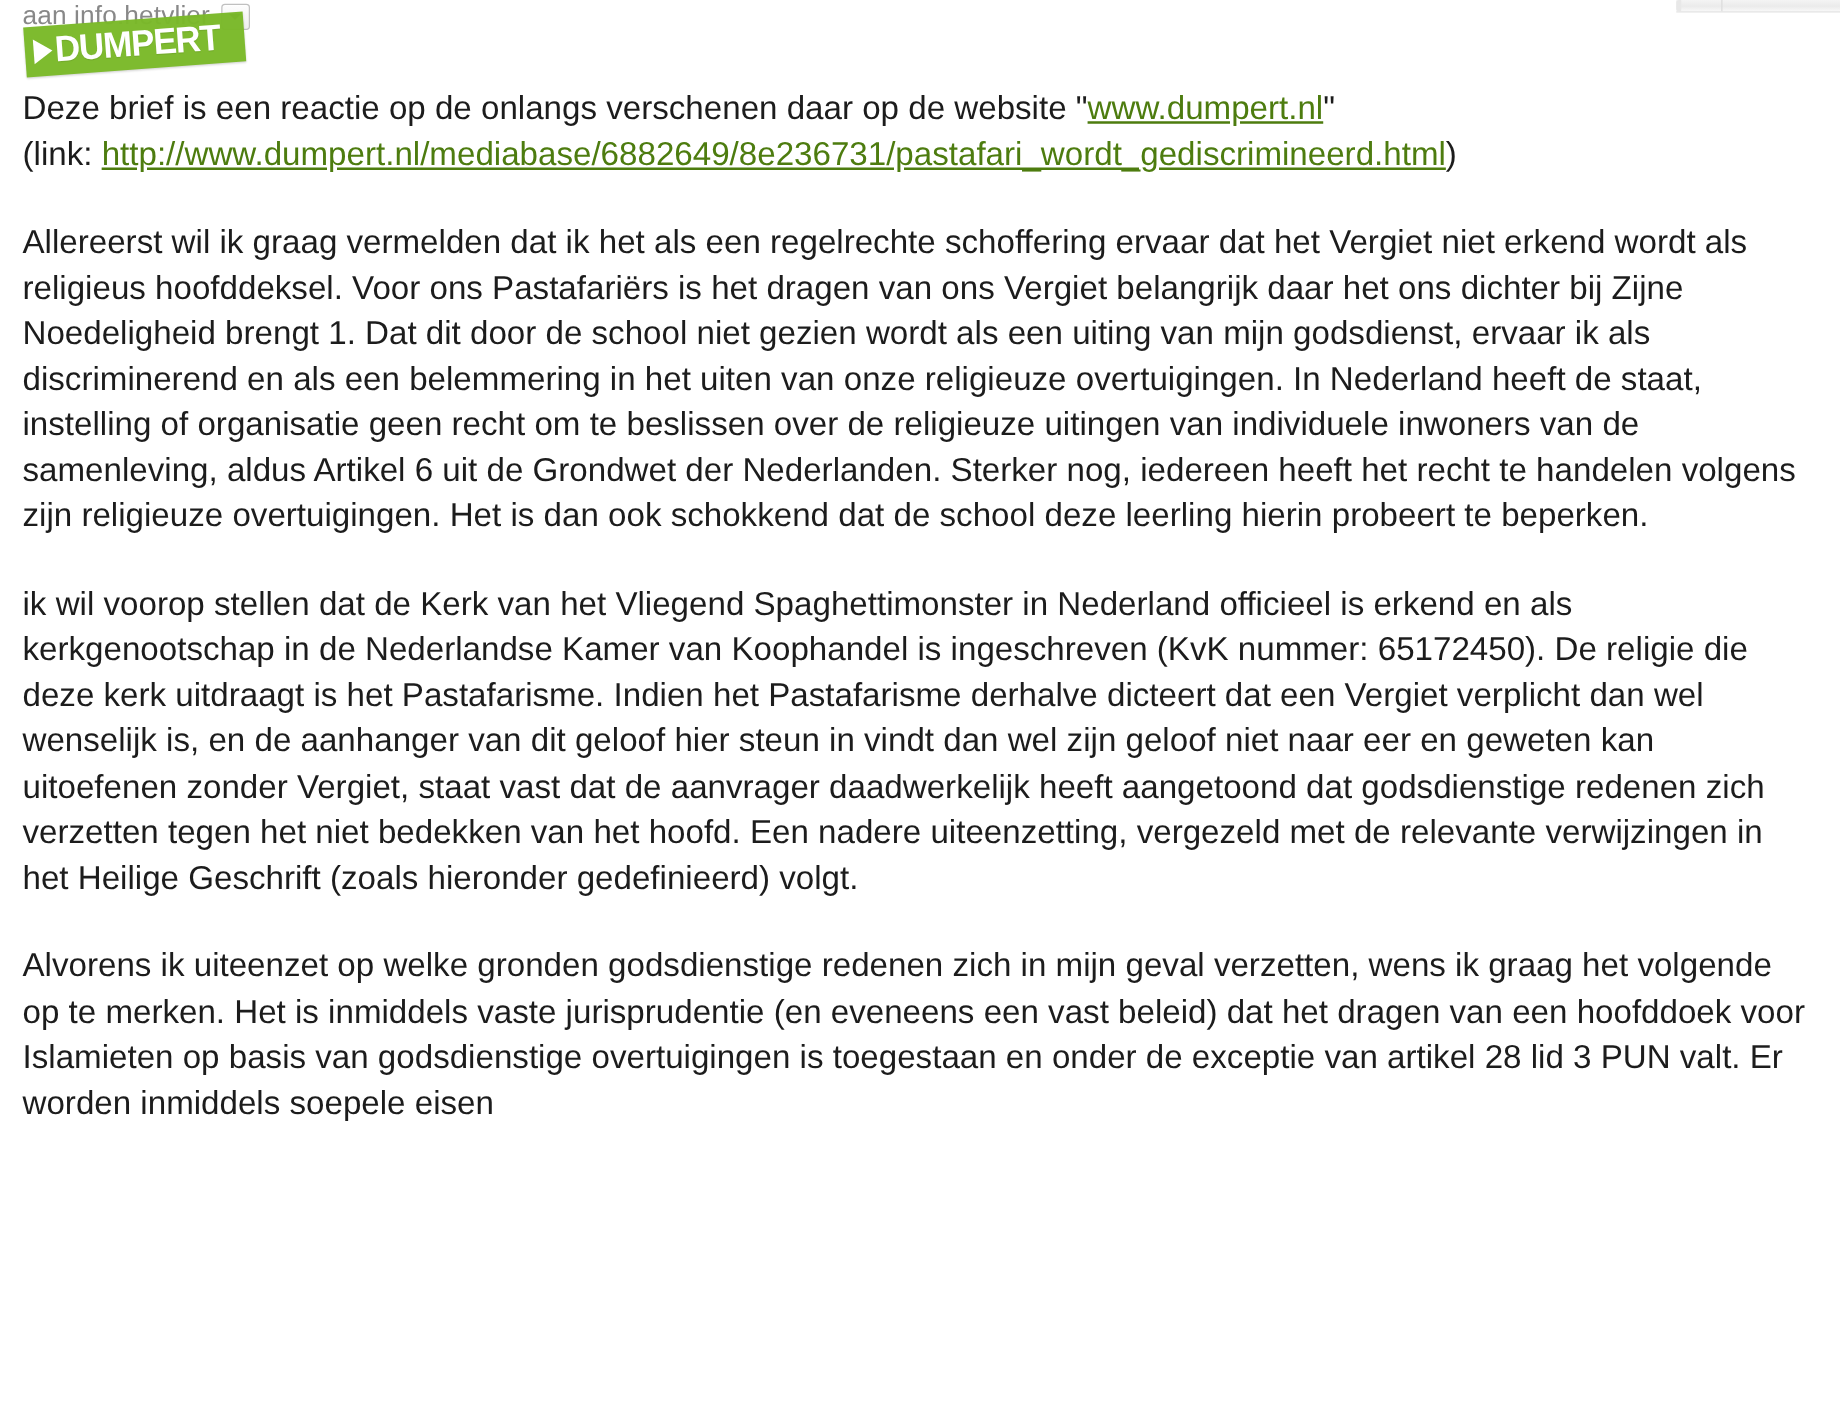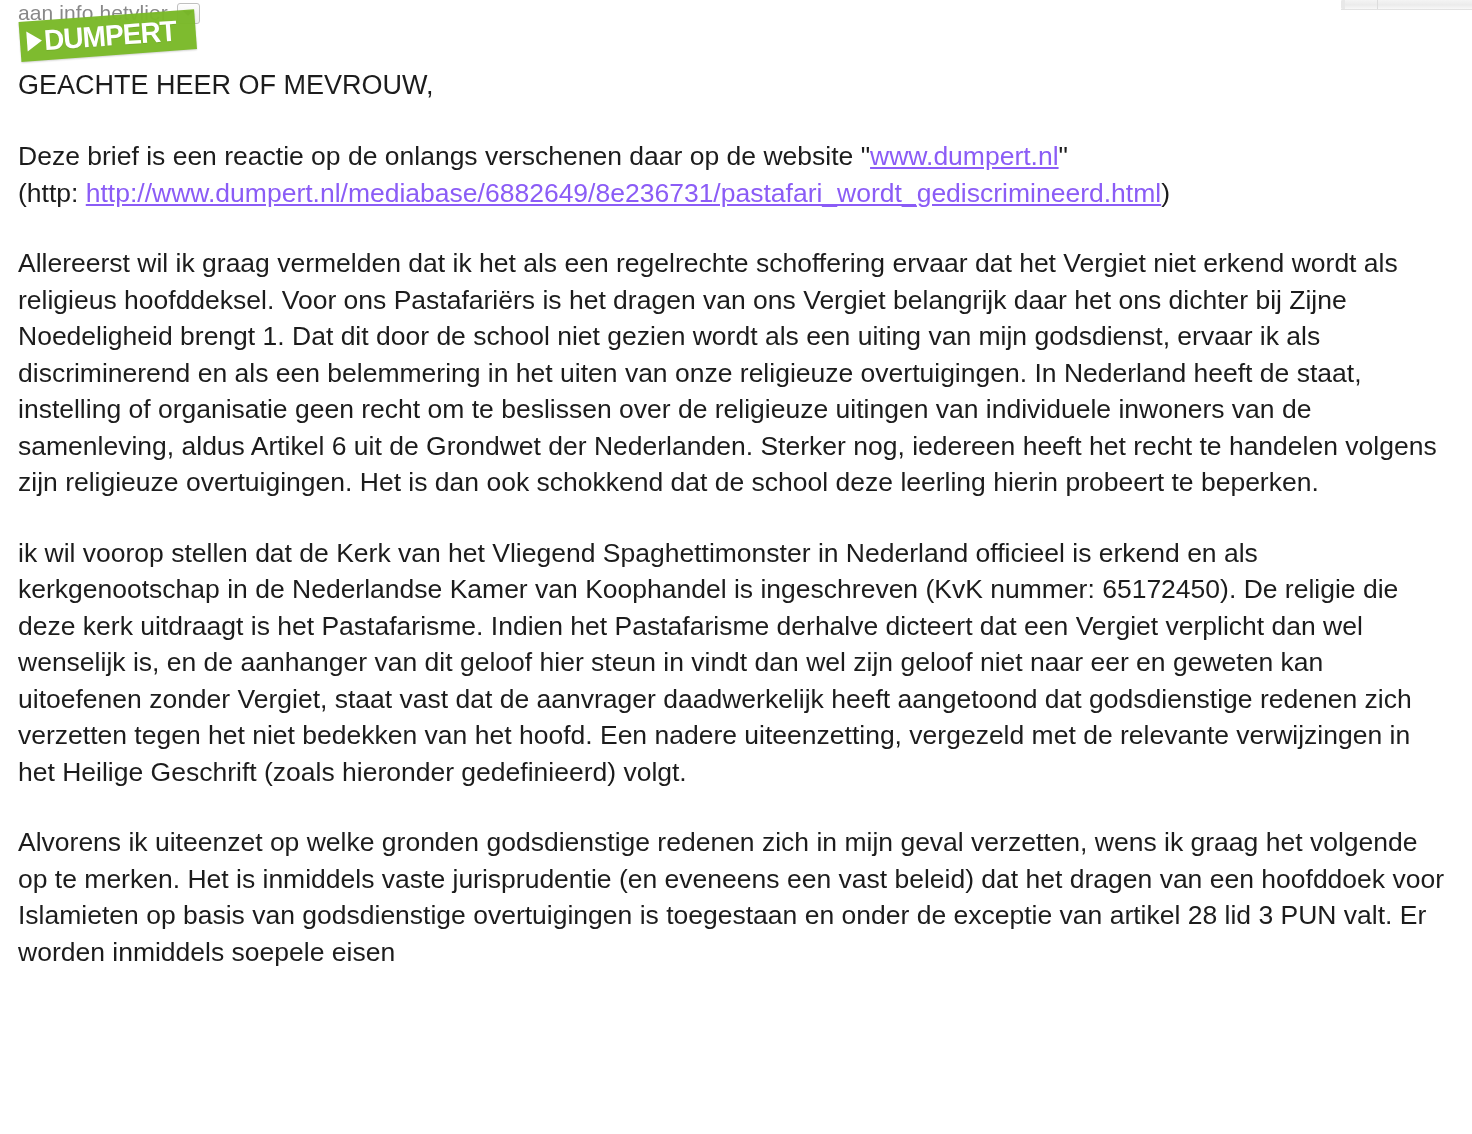--- a/index.html
+++ b/index.html
@@ -135,21 +135,21 @@
     white-space: nowrap;
   }
   .para {
     font-size: 26.5px;
     line-height: 36.5px;
     color: #1c1c1c;
     margin: 0 0 34px 0;
   }
 
   a.doclink {
-    color: #8b5cf6;
+    color: #4d7c0f;
     text-decoration: underline;
   }
 </style>
 </head>
 <body>
 
 <div class="top-right-strip">
   <div class="notch2"></div>
   <div class="notch"></div>
 </div>
@@ -161,25 +161,24 @@
   </span>
 </div>
 
 <div class="dumpert-logo">
   <span class="play-tri"></span>
   <span class="logo-word">DUMPERT</span>
 </div>
 
 <div class="doc">
 
-  <div class="salutation">GEACHTE HEER OF MEVROUW,</div>
 
   <div class="para">
     <span>Deze brief is een reactie op de onlangs verschenen daar op de website "</span><a class="doclink" href="#">www.dumpert.nl</a><span>"</span><br>
-    <span>(http: </span><a class="doclink" href="#">http://www.dumpert.nl/mediabase/6882649/8e236731/pastafari_wordt_gediscrimineerd.html</a><span>)</span>
+    <span>(link: </span><a class="doclink" href="#">http://www.dumpert.nl/mediabase/6882649/8e236731/pastafari_wordt_gediscrimineerd.html</a><span>)</span>
   </div>
 
   <div class="para">Allereerst wil ik graag vermelden dat ik het als een regelrechte schoffering ervaar dat het Vergiet niet erkend wordt als religieus hoofddeksel. Voor ons Pastafariërs is het dragen van ons Vergiet belangrijk daar het ons dichter bij Zijne Noedeligheid brengt 1. Dat dit door de school niet gezien wordt als een uiting van mijn godsdienst, ervaar ik als discriminerend en als een belemmering in het uiten van onze religieuze overtuigingen. In Nederland heeft de staat, instelling of organisatie geen recht om te beslissen over de religieuze uitingen van individuele inwoners van de samenleving, aldus Artikel 6 uit de Grondwet der Nederlanden. Sterker nog, iedereen heeft het recht te handelen volgens zijn religieuze overtuigingen. Het is dan ook schokkend dat de school deze leerling hierin probeert te beperken.</div>
 
   <div class="para">ik wil voorop stellen dat de Kerk van het Vliegend Spaghettimonster in Nederland officieel is erkend en als kerkgenootschap in de Nederlandse Kamer van Koophandel is ingeschreven (KvK nummer: 65172450). De religie die deze kerk uitdraagt is het Pastafarisme. Indien het Pastafarisme derhalve dicteert dat een Vergiet verplicht dan wel wenselijk is, en de aanhanger van dit geloof hier steun in vindt dan wel zijn geloof niet naar eer en geweten kan uitoefenen zonder Vergiet, staat vast dat de aanvrager daadwerkelijk heeft aangetoond dat godsdienstige redenen zich verzetten tegen het niet bedekken van het hoofd. Een nadere uiteenzetting, vergezeld met de relevante verwijzingen in het Heilige Geschrift (zoals hieronder gedefinieerd) volgt.</div>
 
   <div class="para">Alvorens ik uiteenzet op welke gronden godsdienstige redenen zich in mijn geval verzetten, wens ik graag het volgende op te merken. Het is inmiddels vaste jurisprudentie (en eveneens een vast beleid) dat het dragen van een hoofddoek voor Islamieten op basis van godsdienstige overtuigingen is toegestaan en onder de exceptie van artikel 28 lid 3 PUN valt. Er worden inmiddels soepele eisen</div>
 
 </div>
 

